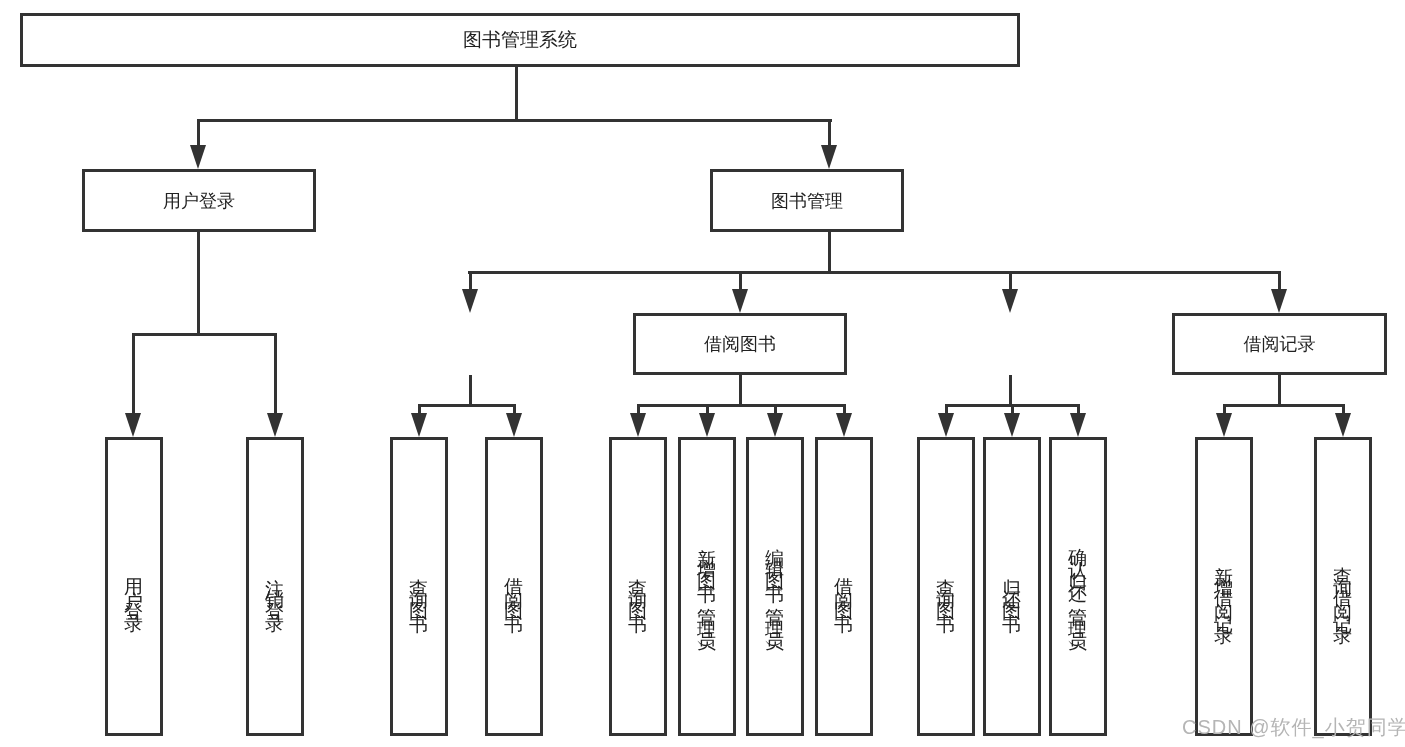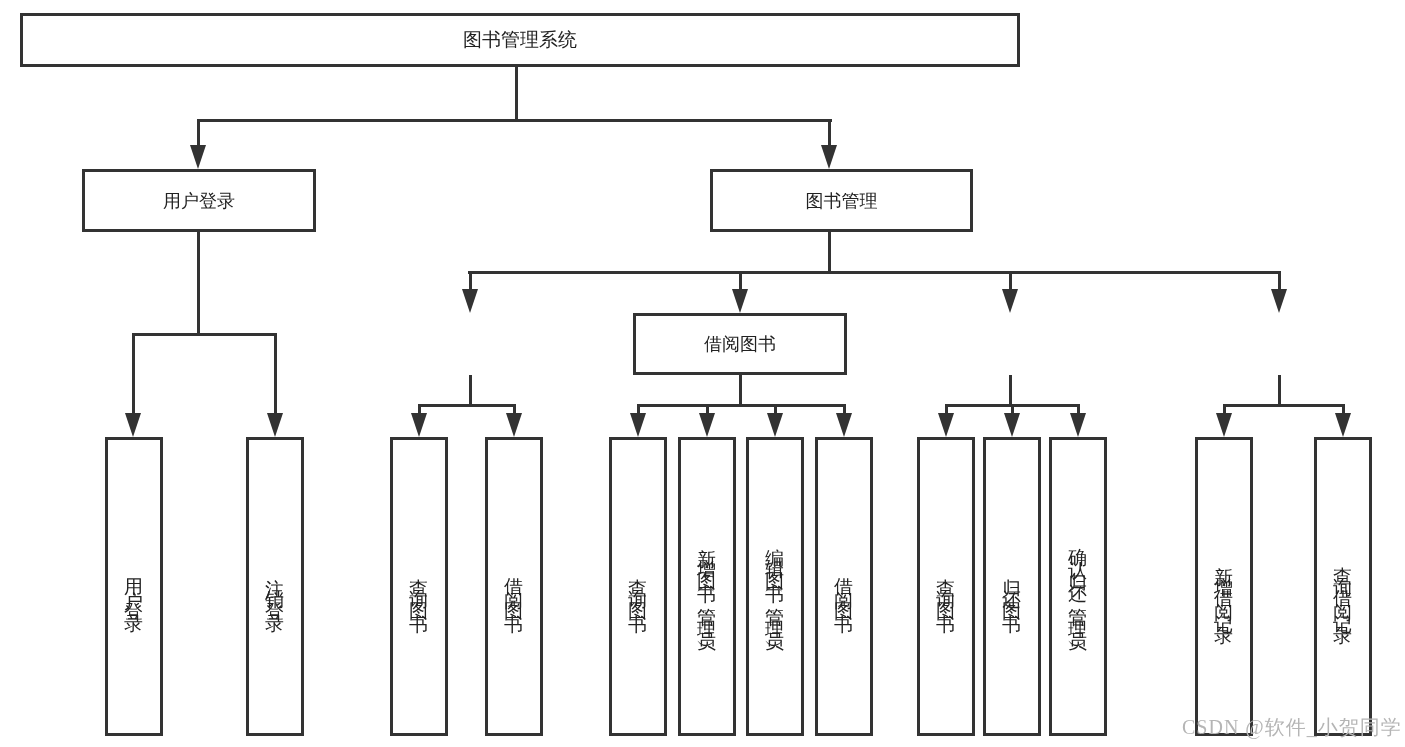--- a/index.html
+++ b/index.html
@@ -5,21 +5,21 @@
   :root{
     --line:#333333;
     --text:#222222;
     --watermark:#b5b5b5;
   }
   html,body{margin:0;padding:0;background:#ffffff;}
   .canvas{
     position:relative;
     width:1405px;height:747px;
     background:#ffffff;
-    font-family:Liberation Serif, serif;
+    font-family:Liberation Sans, sans-serif;
     overflow:hidden;
   }
   .box{
     position:absolute;
     box-sizing:border-box;
     border:3px solid var(--line);
     background:#ffffff;
     display:flex;align-items:center;justify-content:center;
     color:var(--text);
     font-size:18px;
@@ -118,26 +118,29 @@
   <div class="vline" style="left:1342px;top:404px;height:13px;"></div>
   <div class="tri" style="left:1335px;top:413px;"></div>
 
   <div class="box root-box" style="left:20px;top:13px;width:1000px;height:54px;">
     <span>图书管理系统</span>
   </div>
 
   <div class="box" style="left:82px;top:169px;width:234px;height:63px;">
     <span>用户登录</span>
   </div>
-  <div class="box" style="left:710px;top:169px;width:263px;height:63px;">
+  <div class="box" style="left:710px;top:169px;width:194px;height:63px;">
     <span>图书管理</span>
   </div>
 
   <div class="box" style="left:633px;top:313px;width:214px;height:62px;">
     <span>借阅图书</span>
+  </div>
+  <div class="box" style="left:1172px;top:313px;width:215px;height:62px;">
+    <span>借阅记录</span>
   </div>
 
   <div class="box leaf" style="left:105px;">
     <span class="vtext">用户登录</span>
   </div>
   <div class="box leaf" style="left:246px;">
     <span class="vtext">注销登录</span>
   </div>
 
   <div class="box leaf" style="left:390px;">

